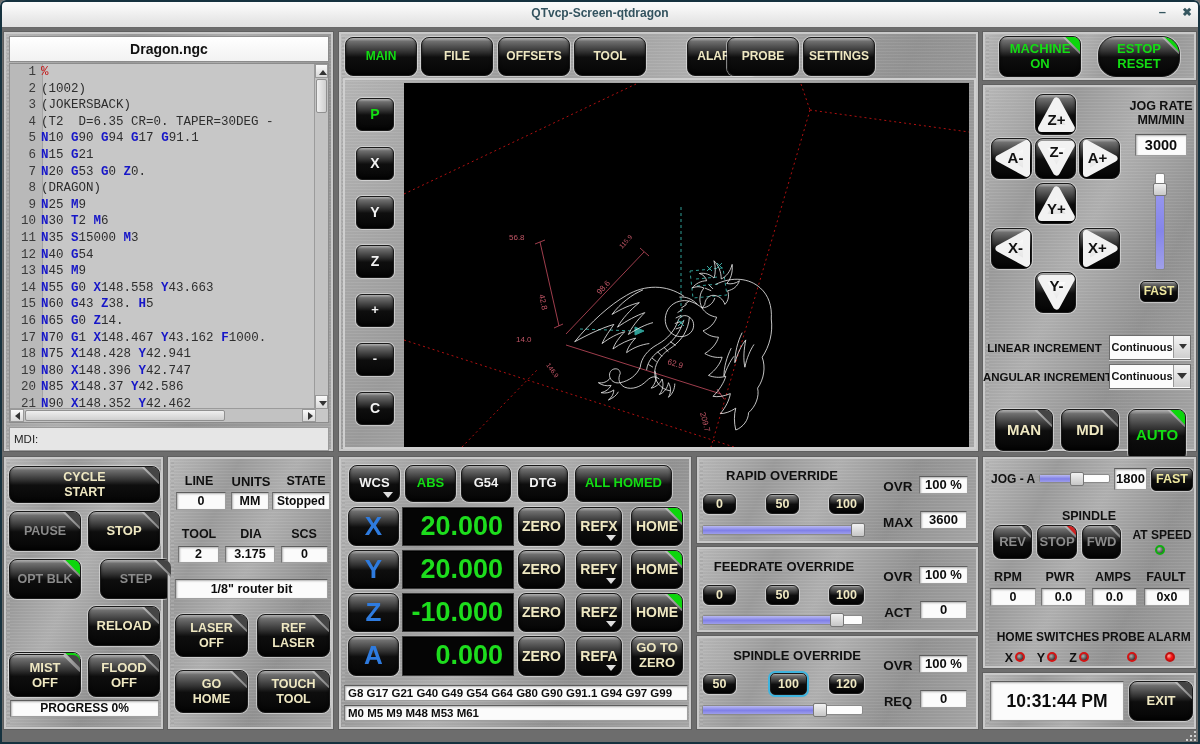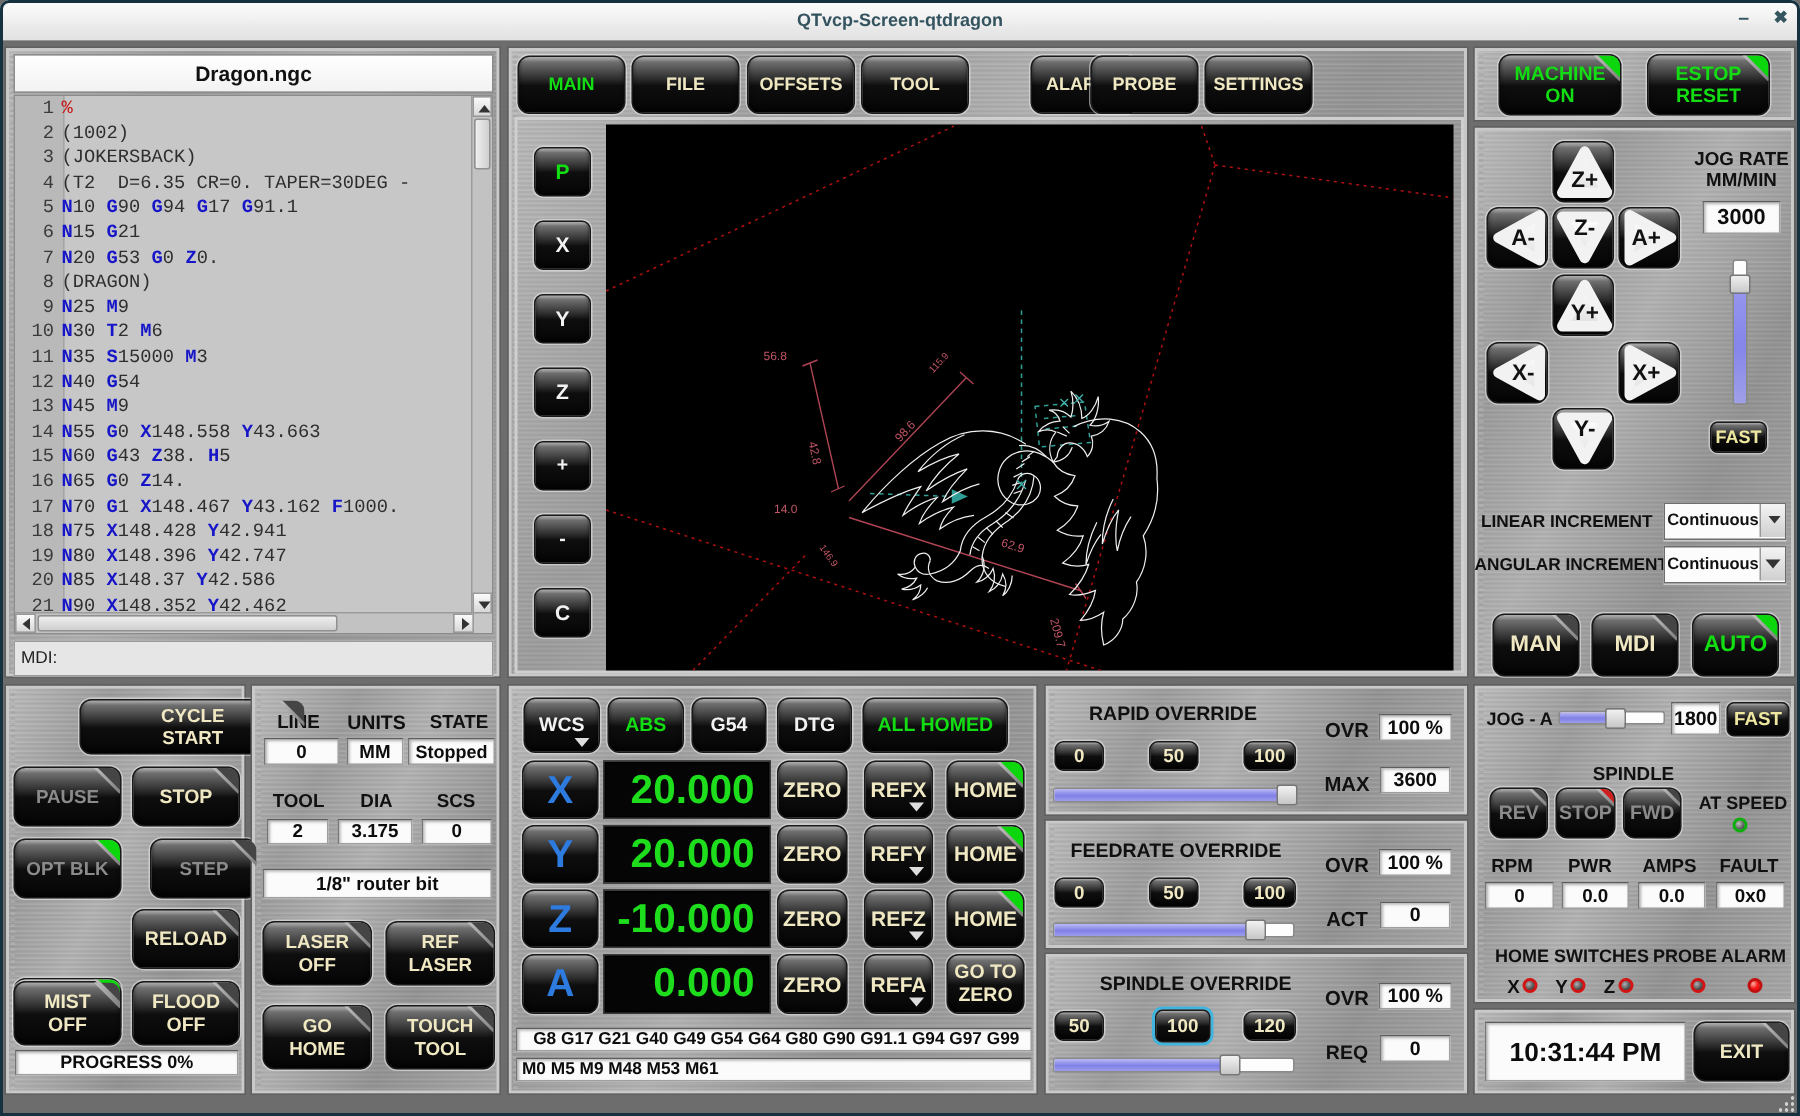--- a/index.html
+++ b/index.html
@@ -232,21 +232,21 @@
       <g stroke="#3fb3ab" stroke-width="0.9" fill="none">
         <path d="M303,183 l5,5 m0,-5 l-5,5 M313,180 l5,5 m0,-5 l-5,5"></path>
         <path d="M274,237 l6,6 m0,-6 l-6,6"></path>
       </g>
     </svg>
   </div>
 </div>
 
 <div class="panel" id="machpanel" style="left:982px;top:31px;width:215px;height:50px;">
   <div class="btn fold on" style="left:16px;top:4px;width:82px;height:41px;font-size:13px;color:#13dd13;">MACHINE<br>ON</div>
-  <div class="btn fold on" style="left:115px;top:4px;width:82px;height:41px;font-size:13px;color:#13dd13;">ESTOP<br>RESET</div>
+  <div class="btn fold on" style="left:115px;top:4px;width:82px;height:41px;font-size:13px;color:#13dd13;border-radius:18px;">ESTOP<br>RESET</div>
 </div>
 
 <div class="panel" id="jogpanel" style="left:982px;top:84px;width:215px;height:368px;">
   
   <div class="btn jog" style="left:52px;top:9px;width:41px;height:41px;">
       <svg width="41" height="41">
         <path d="M20.5,7 L35.5,34.5 L5.5,34.5 Z" fill="url(#wg)" stroke="#f2f2f2" stroke-width="7" stroke-linejoin="round"></path>
         <text x="20.5" y="30.5" text-anchor="middle" font-size="15" font-weight="bold" fill="#111">Z+</text>
       </svg>
     </div>
@@ -318,25 +318,25 @@
   <div class="lbl" style="left:0px;top:286px;width:123px;font-size:11.5px;white-space:nowrap;">ANGULAR INCREMENT</div>
   <div class="abs combo" style="left:126px;top:279px;width:82px;height:25px;">
     <div class="abs" style="left:0;top:0;width:82px;height:25px;background:#fcfcfc;border:1px solid #6d6d6d;box-shadow:0 1px 0 rgba(255,255,255,.5);"></div>
     <div class="abs" style="left:2px;top:1px;font-size:11px;font-weight:bold;color:#111;line-height:22px;width:62px;text-align:center;">Continuous</div>
     <div class="abs" style="right:1px;top:1px;width:17px;height:22px;background:linear-gradient(#f4f4f4,#cfcfcf);border-left:1px solid #999;"></div>
     <div class="abs" style="right:4px;top:9px;width:0;height:0;border:5px solid transparent;border-top:6px solid #333;border-bottom:none;"></div>
   </div>
   
   <div class="btn fold" style="left:12px;top:324px;width:58px;height:42px;font-size:15px;">MAN</div>
   <div class="btn fold" style="left:78px;top:324px;width:58px;height:42px;font-size:15px;">MDI</div>
-  <div class="btn fold on" style="left:145px;top:324px;width:58px;height:42px;font-size:15px;color:#13dd13;">AUTO</div>
+  <div class="btn fold on" style="left:145px;top:324px;width:58px;height:52px;font-size:15px;color:#13dd13;">AUTO</div>
 </div>
 
 <div class="panel" id="cyclepanel" style="left:3px;top:456px;width:161px;height:274px;">
-  <div class="btn fold" style="left:5px;top:9px;width:151px;height:37px;font-size:12.5px;margin-left:44px;">CYCLE<br>START</div>
+  <div class="btn fold" style="left:5px;top:9px;width:151px;height:37px;font-size:12.5px;">CYCLE<br>START</div>
   <div class="btn fold" style="left:5px;top:54px;width:72px;height:40px;font-size:12.5px;color:#8b8b8b;">PAUSE</div>
   <div class="btn fold" style="left:84px;top:54px;width:72px;height:40px;font-size:13px;">STOP</div>
   <div class="btn fold on" style="left:5px;top:102px;width:72px;height:40px;font-size:12.5px;color:#8b8b8b;">OPT BLK</div>
   <div class="btn fold" style="left:96px;top:102px;width:72px;height:40px;font-size:12.5px;color:#8b8b8b;">STEP</div>
   <div class="btn fold on" style="left:5px;top:149px;width:72px;height:40px;font-size:12.5px;color:#8b8b8b;margin-top:46px;">OPT STP</div>
   <div class="btn fold" style="left:84px;top:149px;width:72px;height:40px;font-size:13px;">RELOAD</div>
   <div class="btn fold" style="left:5px;top:197px;width:72px;height:43px;font-size:13px;">MIST<br>OFF</div>
   <div class="btn fold" style="left:84px;top:197px;width:72px;height:43px;font-size:13px;">FLOOD<br>OFF</div>
   <div class="field" style="left:6px;top:243px;width:149px;height:17px;font-size:12px;line-height:15px;">PROGRESS 0%</div>
 </div>
@@ -385,21 +385,21 @@
   <div class="btn" style="left:179px;top:136px;width:47px;height:39px;font-size:14px;">ZERO</div>
   <div class="btn ref" style="left:237px;top:136px;width:46px;height:39px;font-size:14px;">REFZ</div>
   <div class="btn fold on" style="left:292px;top:136px;width:52px;height:39px;font-size:14px;">HOME</div>
 
   <div class="btn" style="left:9px;top:179px;width:51px;height:40px;font-size:26px;color:#2e7bdf;">A</div>
   <div class="abs dro" style="left:63px;top:179px;width:112px;height:40px;">0.000</div>
   <div class="btn" style="left:179px;top:179px;width:47px;height:40px;font-size:14px;">ZERO</div>
   <div class="btn ref" style="left:237px;top:179px;width:46px;height:40px;font-size:14px;">REFA</div>
   <div class="btn" style="left:292px;top:179px;width:52px;height:40px;font-size:13px;">GO TO<br>ZERO</div>
 
-  <div class="field" style="left:5px;top:228px;width:344px;height:16px;font-size:11.5px;line-height:14px;text-align:center;padding-left:3px;">G8 G17 G21 G40 G49 G54 G64 G80 G90 G91.1 G94 G97 G99</div>
+  <div class="field" style="left:5px;top:228px;width:344px;height:16px;font-size:11.5px;line-height:14px;text-align:left;padding-left:3px;">G8 G17 G21 G40 G49 G54 G64 G80 G90 G91.1 G94 G97 G99</div>
   <div class="field" style="left:5px;top:248px;width:344px;height:16px;font-size:11.5px;line-height:14px;text-align:left;padding-left:3px;">M0 M5 M9 M48 M53 M61</div>
 </div>
 
 <div class="panel" id="rapidpanel" style="left:696px;top:456px;width:283px;height:88px;">
   <div class="lbl" style="left:10px;top:11px;width:150px;font-size:13px;">RAPID OVERRIDE</div>
   <div class="btn sm" style="left:6px;top:37px;width:33px;height:20px;font-size:12.5px;">0</div>
   <div class="btn sm" style="left:69px;top:37px;width:33px;height:20px;font-size:12.5px;">50</div>
   <div class="btn sm" style="left:132px;top:37px;width:35px;height:20px;font-size:12.5px;">100</div>
   <div class="abs slider" style="left:5px;top:68px;width:161px;height:10px;">
       <i style="width:150px;"></i>

